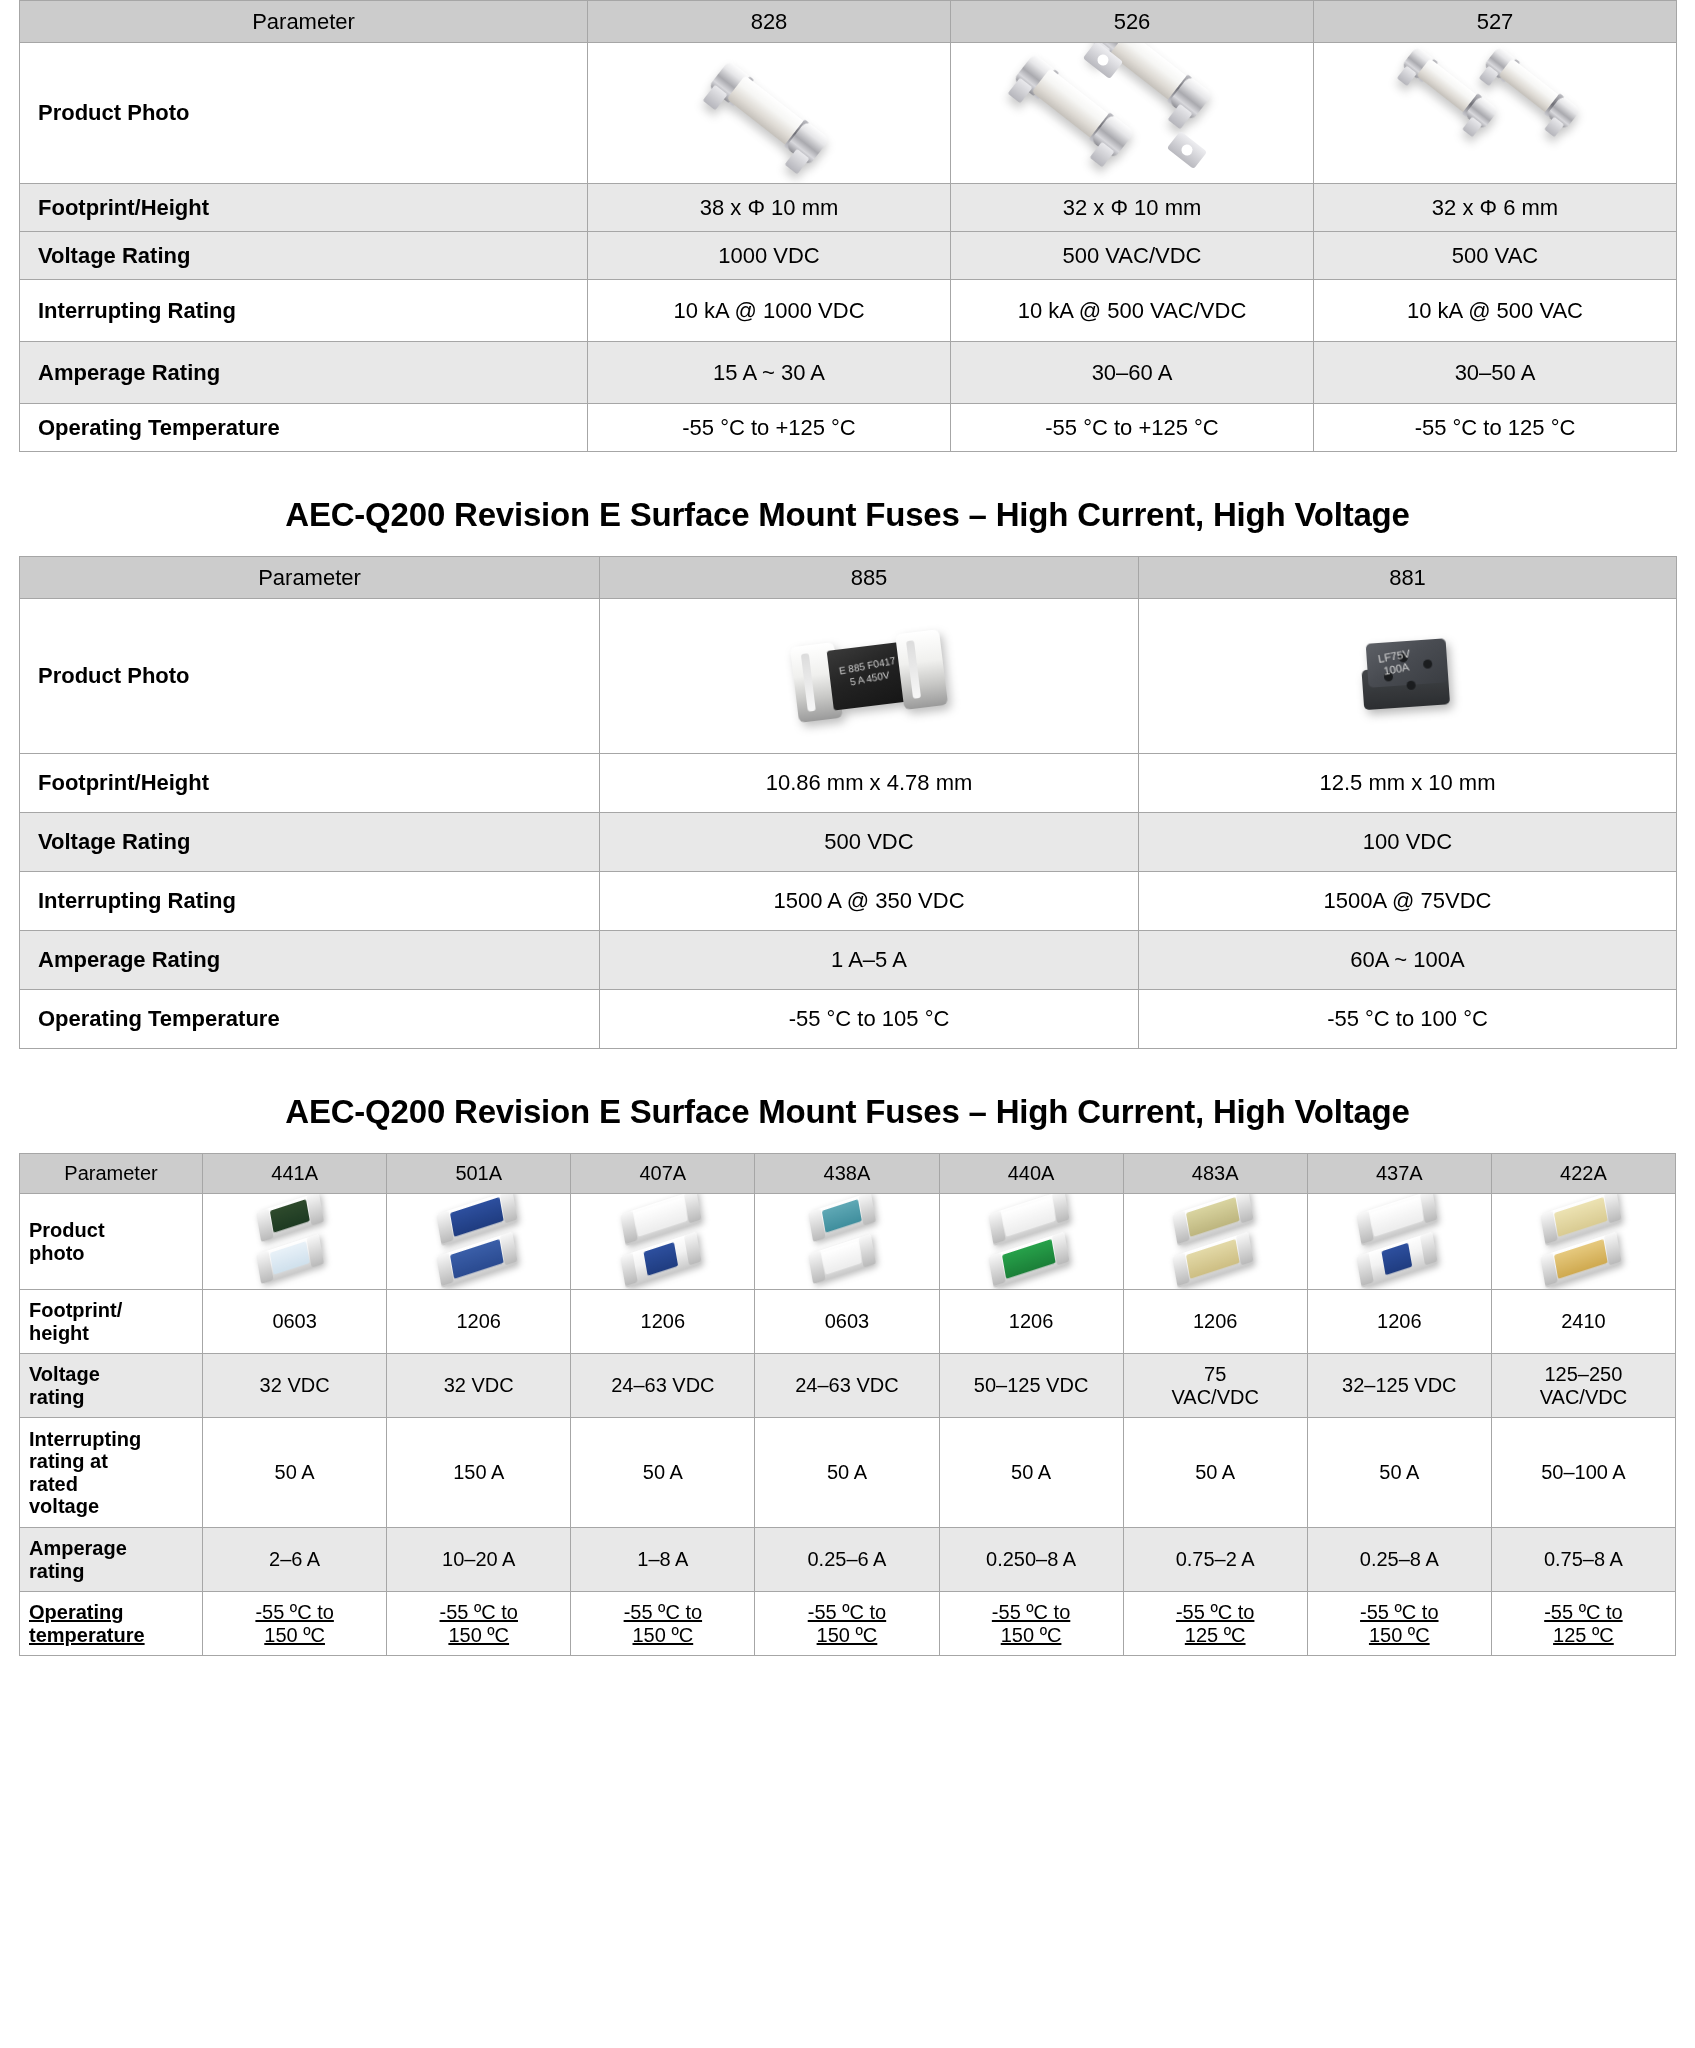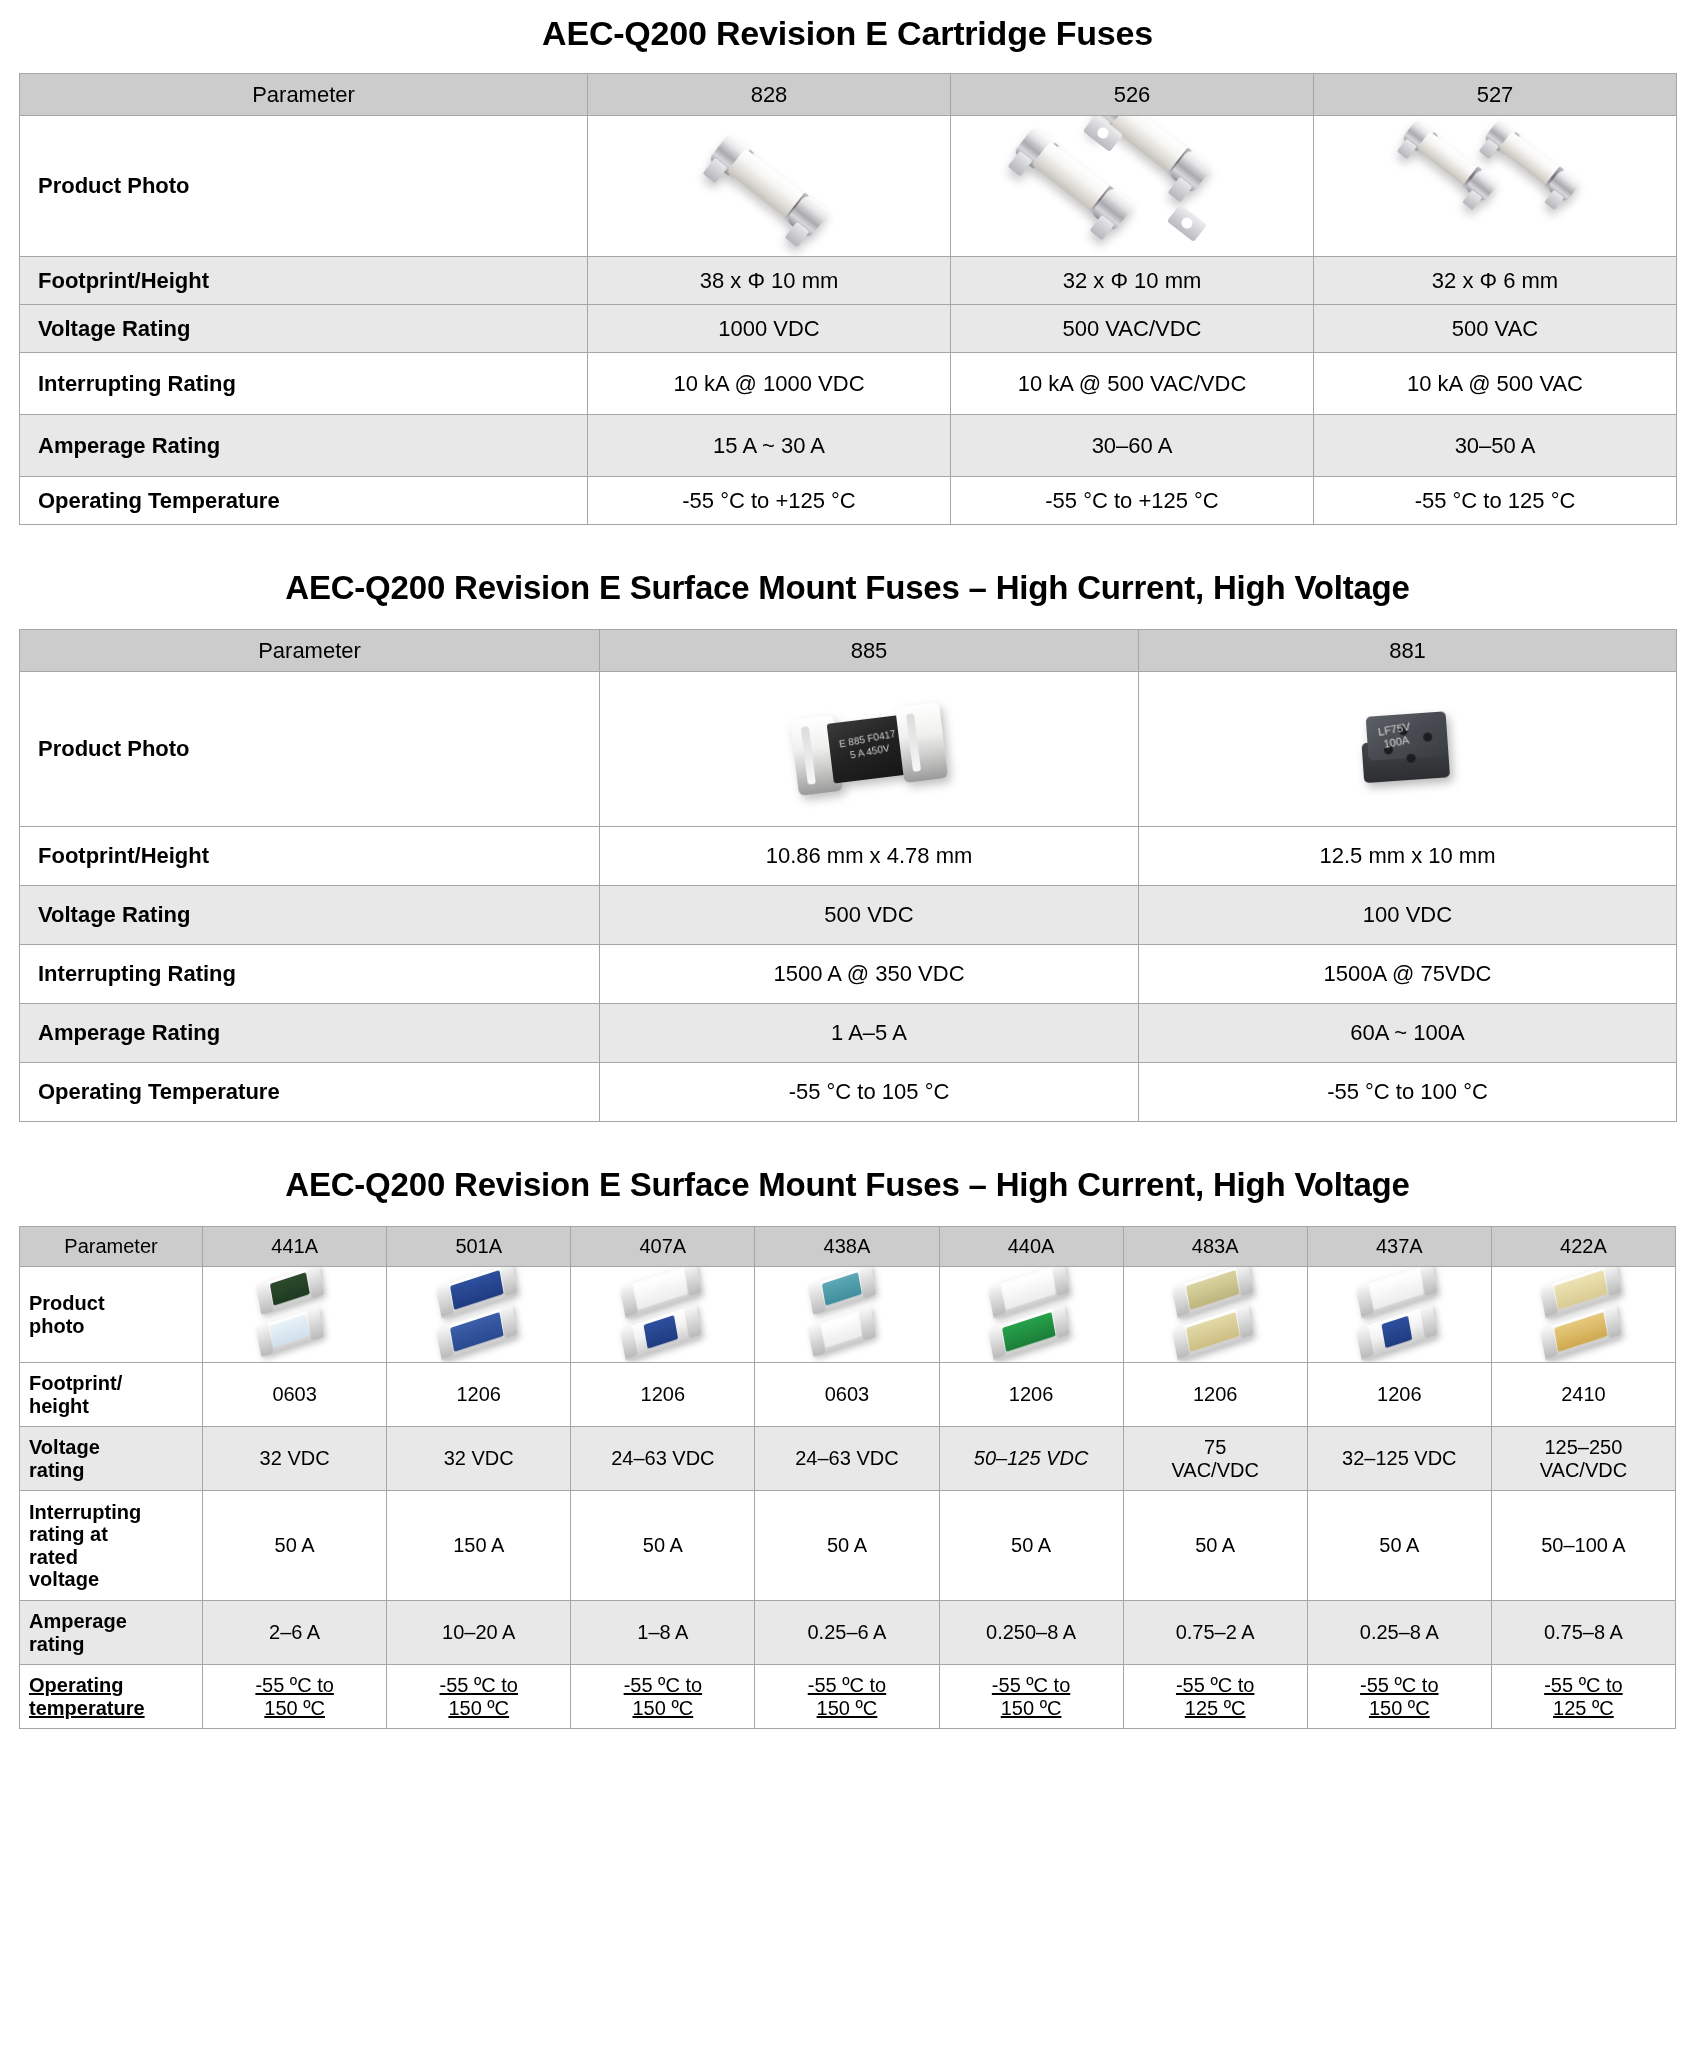--- a/index.html
+++ b/index.html
@@ -258,21 +258,20 @@
   .f-gold      { background: linear-gradient(180deg,#e6c97e,#cfa94f); }
   .f-cream     { background: linear-gradient(180deg,#ece2b2,#d9cb92); }
 
   .chip.wide { width: 80px; height: 32px; }
 </style>
 </head>
 <body>
 
 <div class="page">
 
-  <div class="section-title title-1">AEC-Q200 Revision E Cartridge Fuses</div>
 
   <table class="fuse-table" id="table1">
     <colgroup>
         <col class="c0">
         <col class="c1">
         <col class="c2">
         <col class="c3">
       </colgroup>
     <tbody>
       <tr class="hdr-row">
@@ -648,21 +647,21 @@
         <td class="val">2410</td>
       </tr>
 
       <tr class="shaded r-v">
         <td class="rowlabel" style="white-space:pre-line;">Voltage
 rating</td>
         <td class="val" style="white-space:pre-line;">32 VDC</td>
         <td class="val" style="white-space:pre-line;">32 VDC</td>
         <td class="val" style="white-space:pre-line;">24–63 VDC</td>
         <td class="val" style="white-space:pre-line;">24–63 VDC</td>
-        <td class="val" style="white-space:pre-line;font-style:italic;">50–125 VDC</td>
+        <td class="val" style="white-space:pre-line;">50–125 VDC</td>
         <td class="val" style="white-space:pre-line;">75
 VAC/VDC</td>
         <td class="val" style="white-space:pre-line;">32–125 VDC</td>
         <td class="val" style="white-space:pre-line;">125–250
 VAC/VDC</td>
       </tr>
 
       <tr class="white r-ir">
         <td class="rowlabel" style="white-space:pre-line;">Interrupting
 rating at

